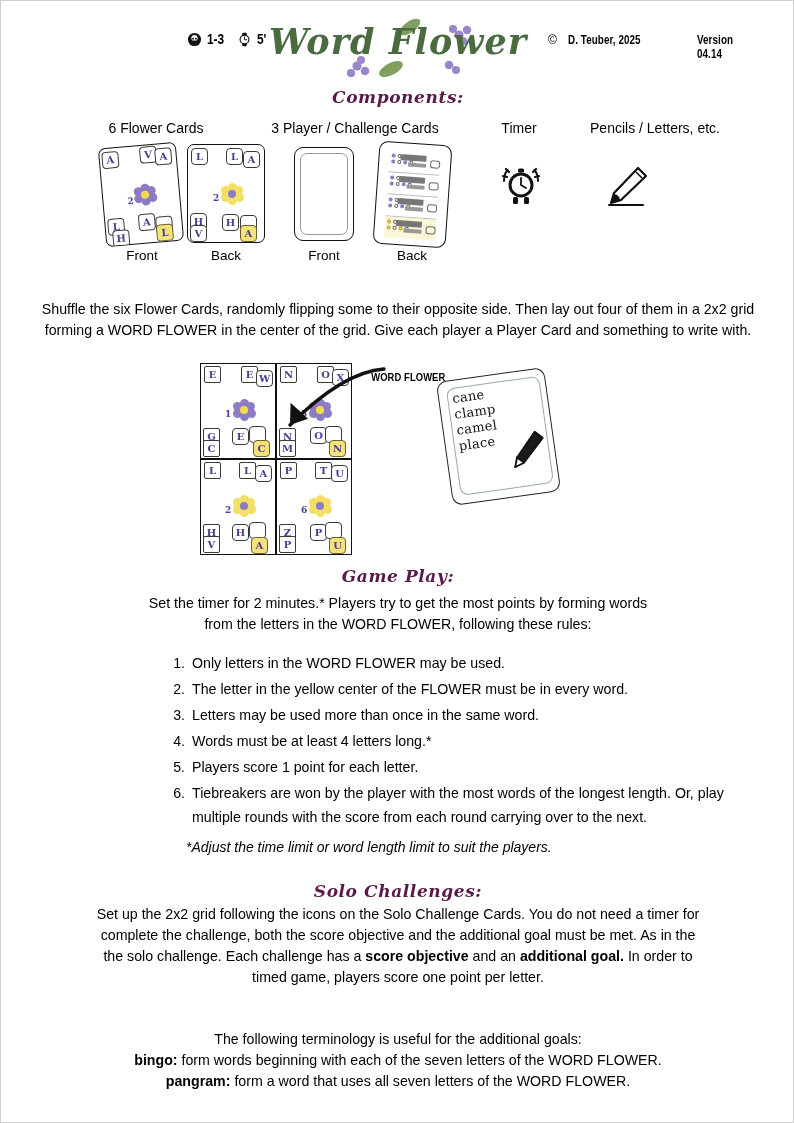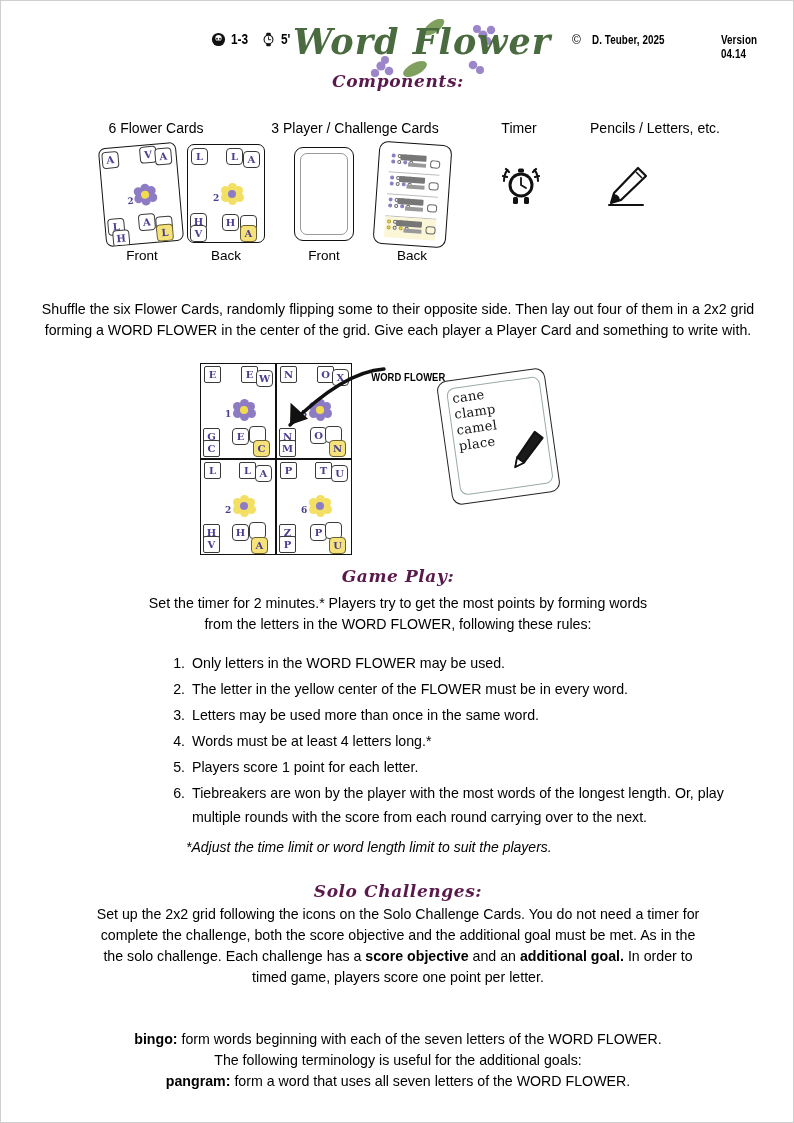--- a/index.html
+++ b/index.html
@@ -31,21 +31,20 @@
     display: inline-block;
     letter-spacing: 0.1px;
   }
 
   
   .header {
     position: absolute;
     left: 0; top: 22px;
     width: 734px;
     height: 48px;
-    margin-left: 24px;
   }
   .hdr-meta {
     position: absolute;
     top: 8px;
     display: flex;
     align-items: center;
     gap: 5px;
     font-size: 13px;
   }
   .hdr-players { left: 186px; }
@@ -361,21 +360,21 @@
     <div class="copyright">
       <span>©</span>
       <span class="cond">D. Teuber, 2025</span>
     </div>
 
     <div class="version">
       <span class="cond">Version 04.14</span>
     </div>
   </div>
 
-  <div class="section-title" style="top:70px">Components:</div>
+  <div class="section-title" style="top:86px">Components:</div>
 
   <div class="comp-label" style="left:60px; top:119px; width:190px">6 Flower Cards</div>
   <div class="comp-label" style="left:254px; top:119px; width:200px">3 Player / Challenge Cards</div>
   <div class="comp-label" style="left:470px; top:119px; width:96px">Timer</div>
   <div class="comp-label" style="left:574px; top:119px; width:160px">Pencils / Letters, etc.</div>
 
   <div class="card" style="left:101px; top:144px; width:78px; height:99px; transform:rotate(-5deg)">
     <div class="hex" style="left:2px; top:3px">A</div>
     <div class="hex" style="left:40px; top:1px">V</div>
     <div class="hex" style="left:55px; top:4px">A</div>
@@ -688,22 +687,22 @@
   <div class="para" style="left:62px; top:903px; width:670px">
     <div>Set up the 2x2 grid following the icons on the Solo Challenge Cards.  You do not need a timer for</div>
     <div>complete the challenge, both the score objective and the additional goal must be met. As in the</div>
     <div>
       <span>the solo challenge. Each challenge has a </span><b class="strong">score objective</b><span> and an </span><b class="strong">additional goal.</b><span> In order to</span>
     </div>
     <div>timed game, players score one point per letter.</div>
   </div>
 
   <div class="para" style="left:62px; top:1028px; width:670px">
+    <div>The following terminology is useful for the additional goals:</div>
     <div>
       <b class="strong">bingo:</b><span> form words beginning with each of the seven letters of the WORD FLOWER.</span>
     </div>
-    <div>The following terminology is useful for the additional goals:</div>
     <div>
       <b class="strong">pangram:</b><span> form a word that uses all seven letters of the WORD FLOWER.</span>
     </div>
   </div>
 
 </div>
 
 </body></html>

